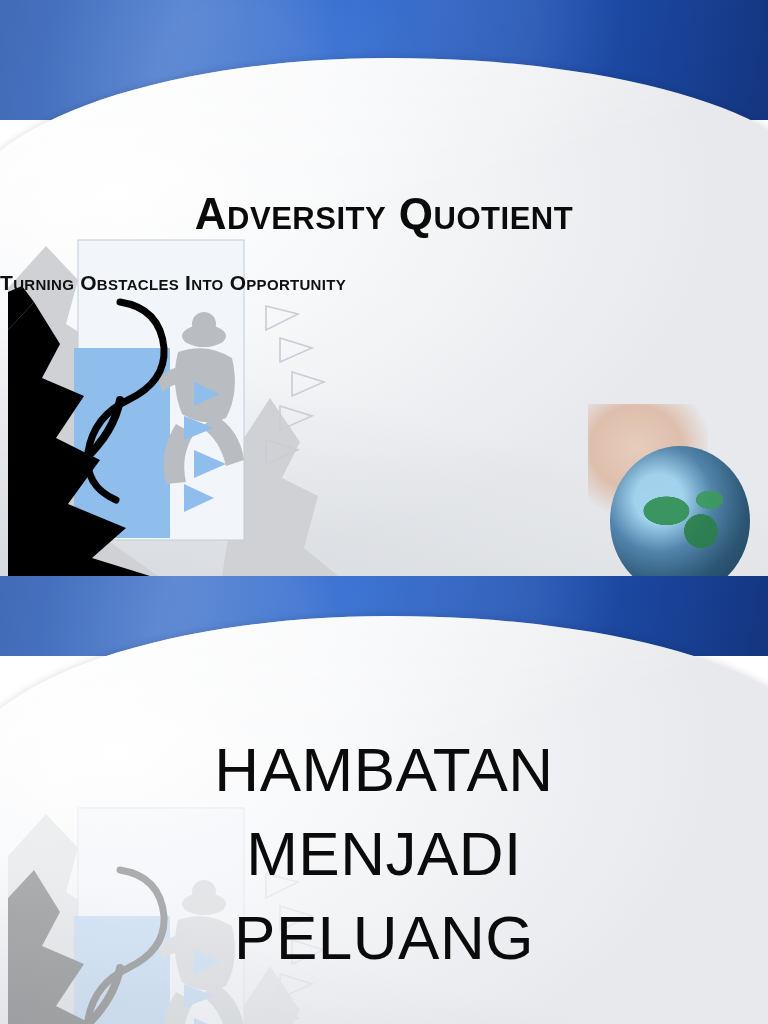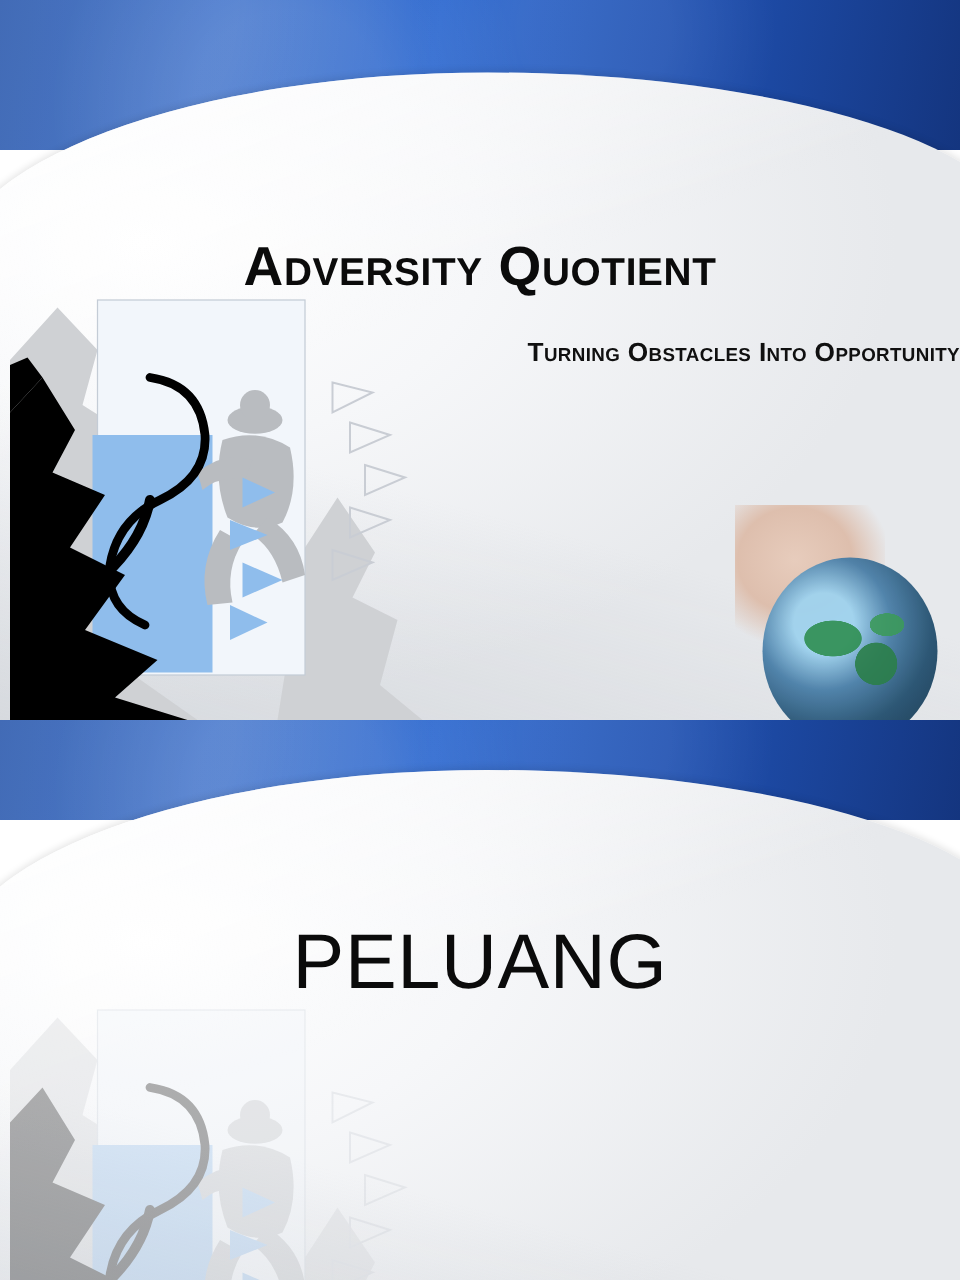--- a/index.html
+++ b/index.html
@@ -112,21 +112,21 @@
     font-size: 44px;
     letter-spacing: 0.5px;
     color: #0b0b0b;
     font-variant: small-caps;
   }
   .subtitle {
     position: absolute;
     left: 0;
     top: 254px;
     width: 768px;
-    text-align: right;
+    text-align: left;
     font-family: "Liberation Sans", sans-serif;
     font-weight: bold;
     font-size: 21px;
     letter-spacing: 0.3px;
     color: #101010;
     font-variant: small-caps;
   }
   .big-text {
     position: absolute;
     left: 0;
@@ -278,17 +278,19 @@
           <polygon points="258,78 290,86 258,102"></polygon>
           <polygon points="272,110 304,120 272,134"></polygon>
           <polygon points="284,144 316,154 284,168"></polygon>
           <polygon points="272,178 304,188 272,202"></polygon>
           <polygon points="258,212 290,222 258,236"></polygon>
         </g>
       </svg>
     </div>
 
     <div class="big-text">
+      <div>HAMBATAN</div>
+      <div>MENJADI</div>
       <div>PELUANG</div>
     </div>
   </section>
 
 </div>
 
 </body></html>

